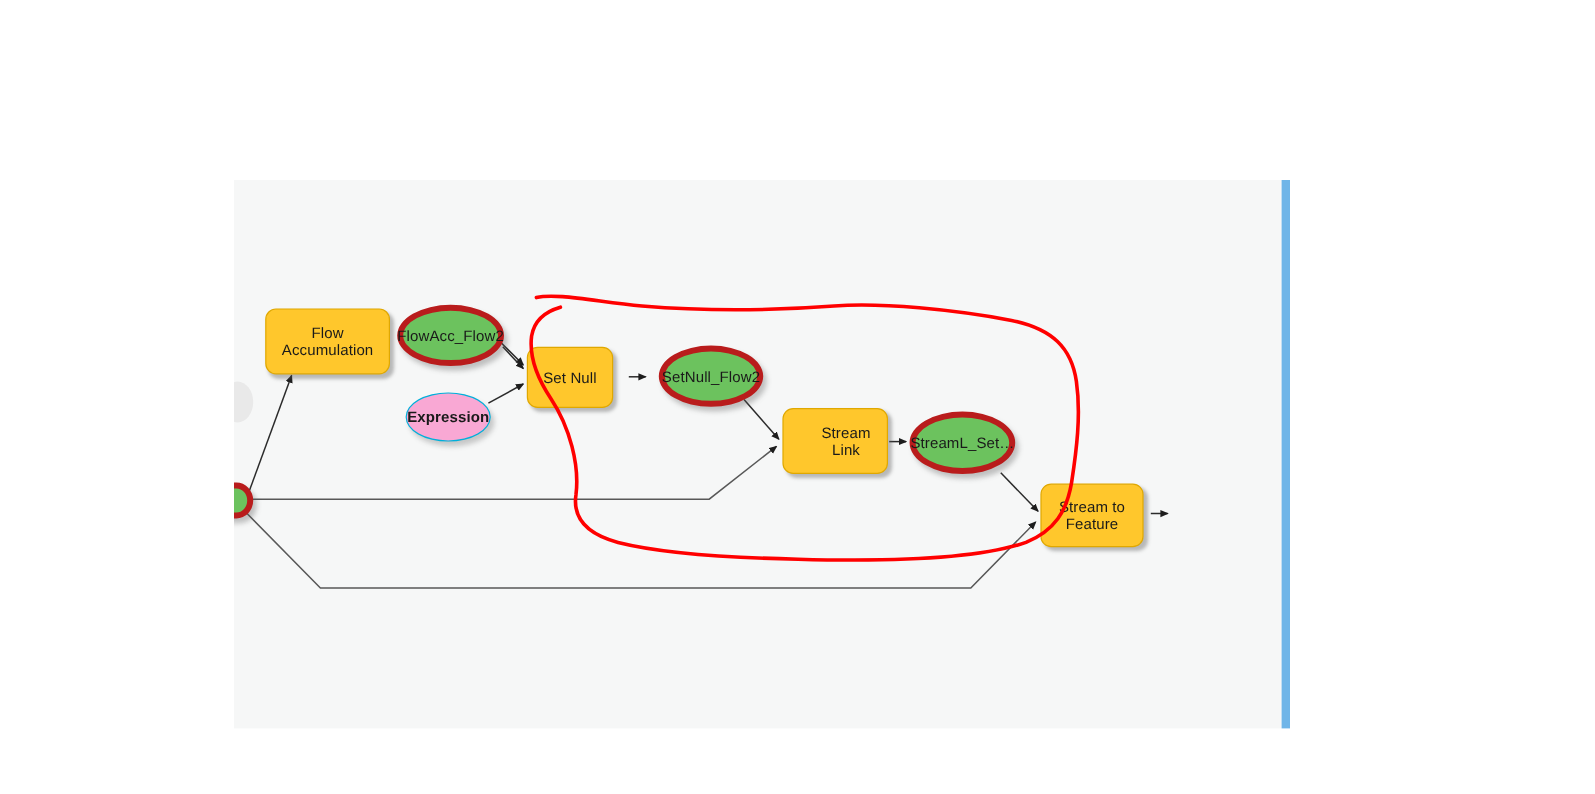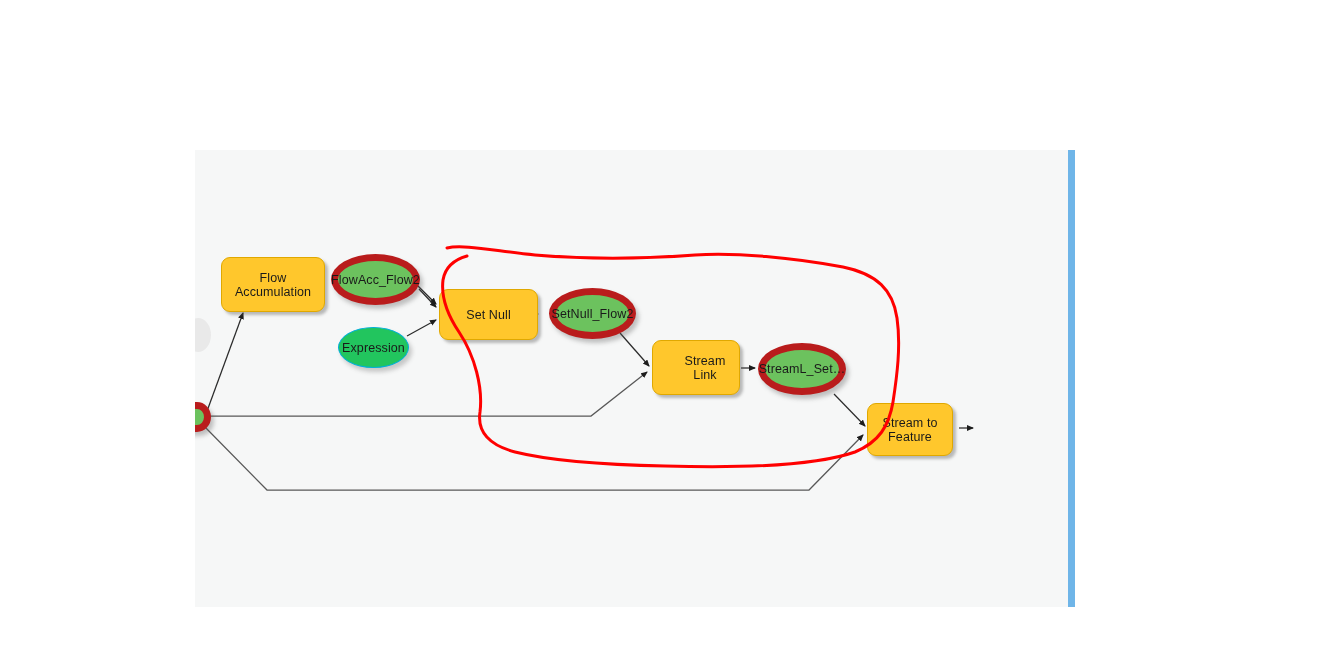--- a/index.html
+++ b/index.html
@@ -51,29 +51,30 @@
     letter-spacing: 0.1px;
   }
   .node.tool {
     background: #ffc72c;
     border: 1px solid #e0a800;
     border-radius: 9px;
     box-shadow: 3px 3px 3px rgba(90,90,90,0.40);
   }
   .node.data {
     background: #6cc25e;
-    border: 7px solid #b91c1c;
+    border: 5px solid #b91c1c;
     border-radius: 50%;
     box-shadow: 3px 4px 4px rgba(90,90,90,0.35);
   }
   .node.param {
-    background: #22c55e;
+    background: #f9a8d4;
     border: 1px solid #00b0da;
     border-radius: 50%;
     box-shadow: 3px 4px 4px rgba(90,90,90,0.30);
+    font-weight: bold;
   }
   .node .lbl { display: block; white-space: pre-line; padding: 0 4px; }
   .node.clip-left {
     border-top-left-radius: 0;
     border-bottom-left-radius: 0;
   }
   #scrollbar-v {
     position: absolute;
     left: 1068px;
     top: 150px;
@@ -142,21 +143,21 @@
     </div>
 
     <div class="node data" style="left:136px; top:104px; width:89px; height:51px;">
       <span class="lbl">FlowAcc_Flow2</span>
     </div>
 
     <div class="node param" style="left:143px; top:177px; width:71px; height:41px;">
       <span class="lbl">Expression</span>
     </div>
 
-    <div class="node tool" style="left:244px; top:139px; width:99px; height:51px;">
+    <div class="node tool" style="left:244px; top:139px; width:72px; height:51px;">
       <span class="lbl">Set Null</span>
     </div>
 
     <div class="node data" style="left:354px; top:138px; width:87px; height:51px;">
       <span class="lbl">SetNull_Flow2</span>
     </div>
 
     <div class="node tool" style="left:457px; top:190px; width:88px; height:55px;padding-left:18px;">
       <span class="lbl">Stream Link</span>
     </div>

